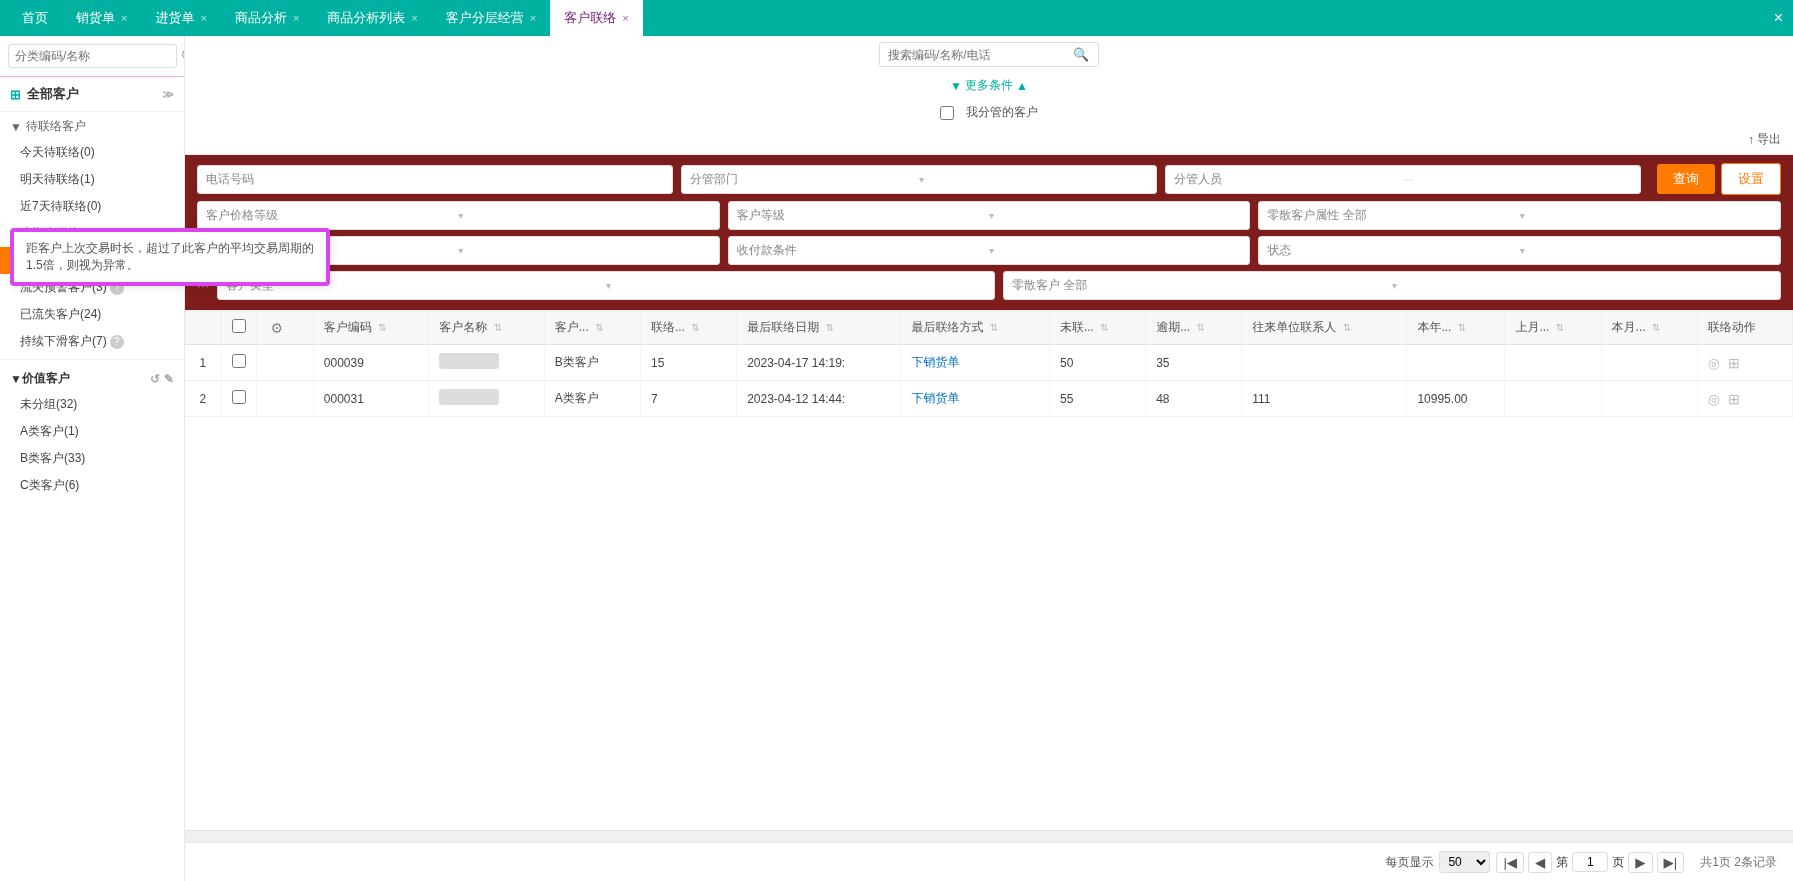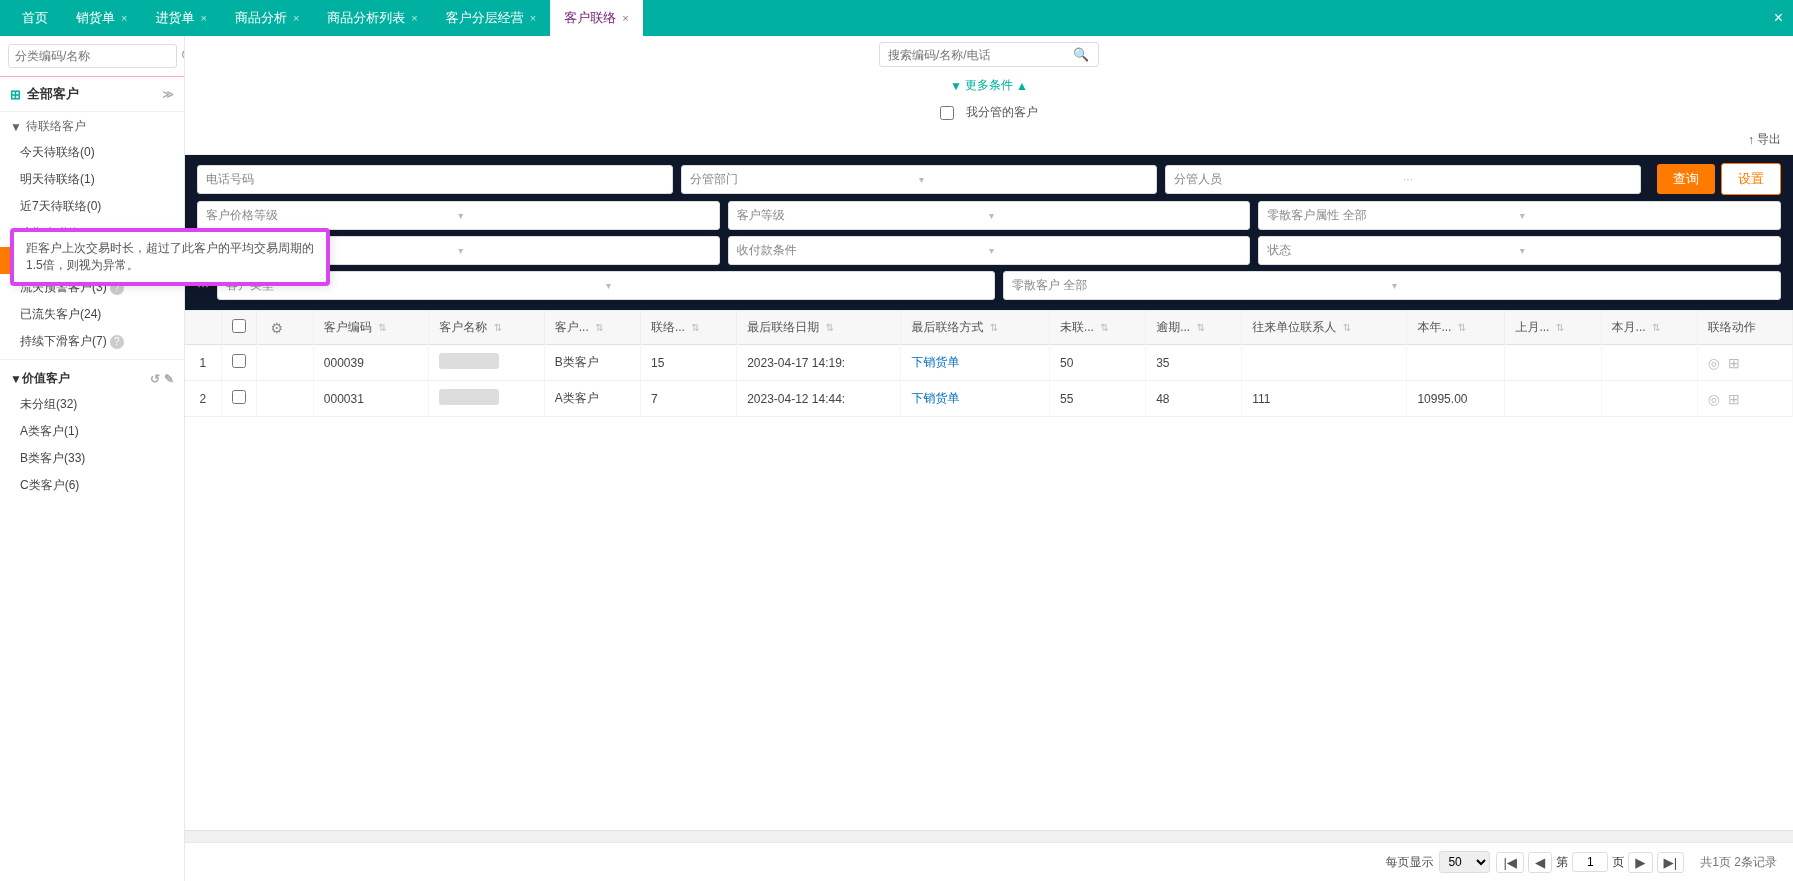--- a/index.html
+++ b/index.html
@@ -121,21 +121,21 @@
     }
     .filter-my-customer input[type=checkbox] { cursor: pointer; }
     .export-btn {
       margin-left: auto; display: flex; align-items: center; gap: 3px;
       color: #555; cursor: pointer; font-size: 12px;
       background: none; border: none;
     }
 
     
     .filter-rows {
-      background: #0f172a; padding: 8px 12px 4px;
+      background: #7f1d1d; padding: 8px 12px 4px;
       border-bottom: 1px solid #eee;
     }
     .filter-row {
       display: flex; align-items: center; gap: 8px; margin-bottom: 6px;
     }
     .filter-field {
       display: flex; align-items: center; flex: 1;
       border: 1px solid #ddd; border-radius: 3px; padding: 5px 8px;
       background: #fff; min-width: 0; cursor: pointer;
     }

